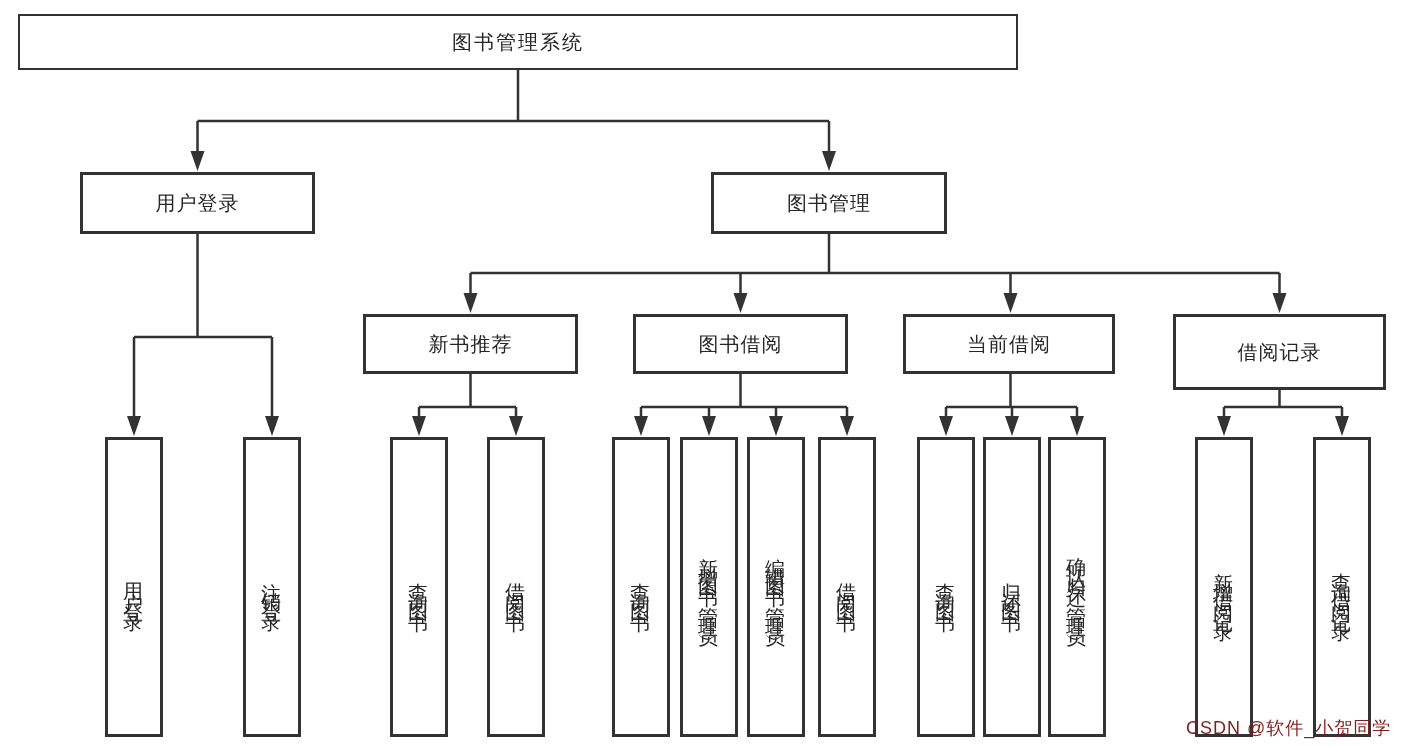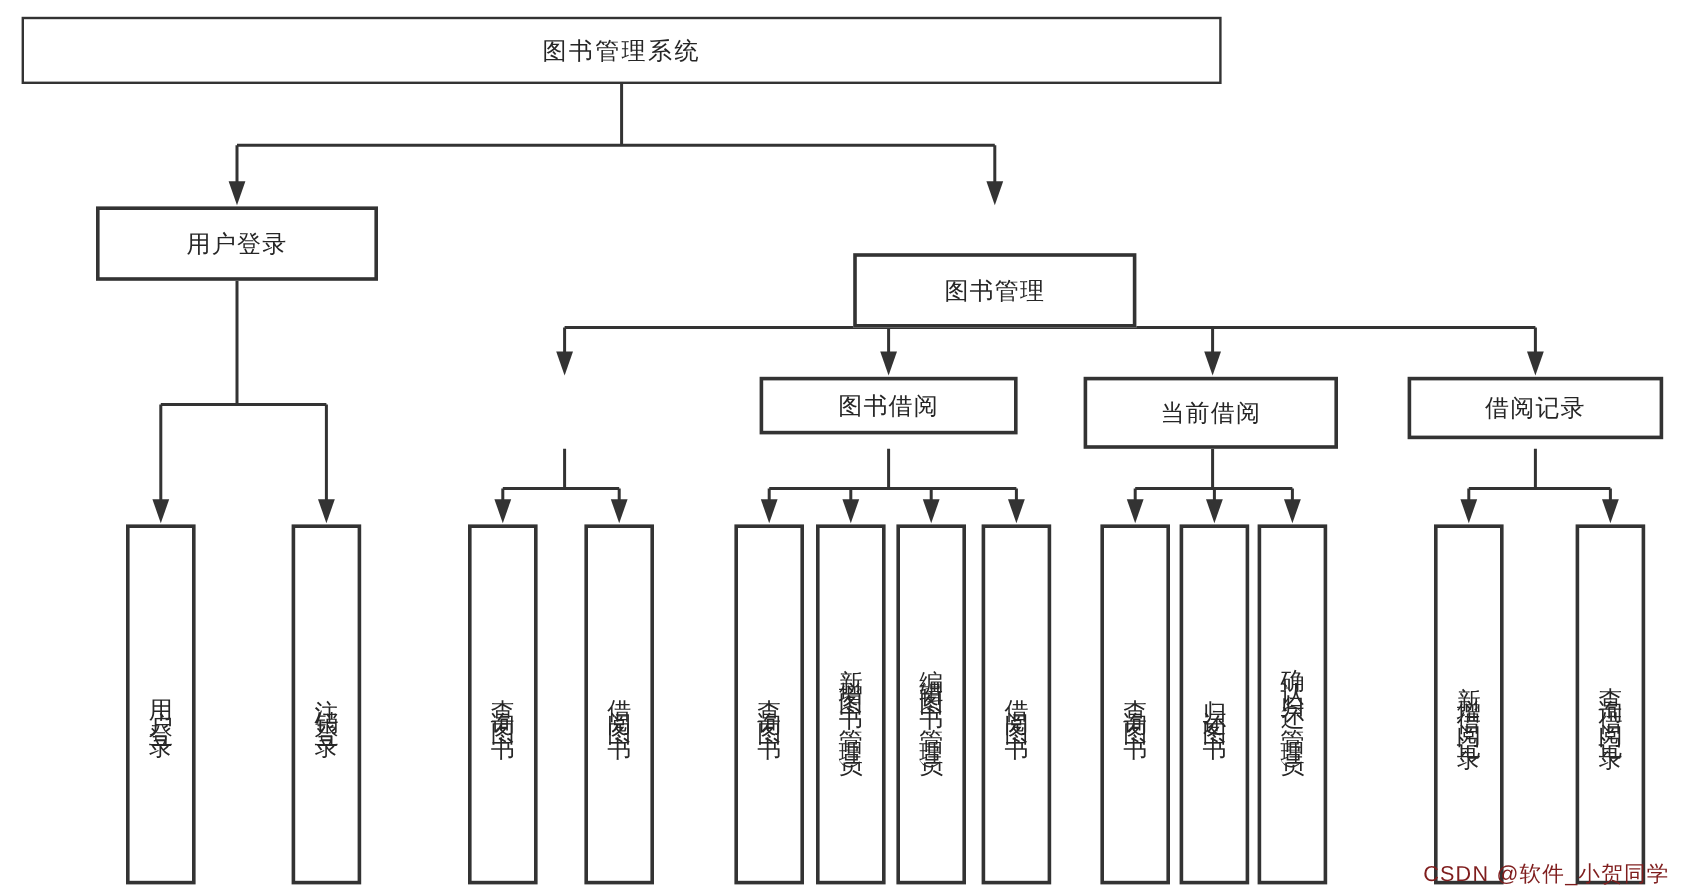--- a/index.html
+++ b/index.html
@@ -105,25 +105,26 @@
       <polygon points="1077,436 1070,416 1084,416"></polygon>
 
       <polygon points="1224,436 1217,416 1231,416"></polygon>
       <polygon points="1342,436 1335,416 1349,416"></polygon>
     </g>
   </svg>
 
   <div class="box root" style="left:18px; top:14px; width:1000px; height:56px;">图书管理系统</div>
 
   <div class="box" style="left:80px; top:172px; width:235px; height:62px;">用户登录</div>
-  <div class="box" style="left:711px; top:172px; width:236px; height:62px;margin-top:39px;">图书管理</div>
+  <div class="box" style="left:711px; top:172px; width:236px; height:62px;">图书管理</div>
 
-  <div class="box" style="left:633px; top:314px; width:215px; height:48px;">图书借阅</div>
+  <div class="box" style="left:363px; top:314px; width:215px; height:60px;">新书推荐</div>
+  <div class="box" style="left:633px; top:314px; width:215px; height:60px;">图书借阅</div>
   <div class="box" style="left:903px; top:314px; width:212px; height:60px;">当前借阅</div>
-  <div class="box" style="left:1173px; top:314px; width:213px; height:52px;">借阅记录</div>
+  <div class="box" style="left:1173px; top:314px; width:213px; height:76px;">借阅记录</div>
 
   <div class="box v" style="left:105px; top:437px; width:58px; height:300px;">用户登录</div>
   <div class="box v" style="left:243px; top:437px; width:58px; height:300px;">注销登录</div>
 
   <div class="box v" style="left:390px; top:437px; width:58px; height:300px;">查询图书</div>
   <div class="box v" style="left:487px; top:437px; width:58px; height:300px;">借阅图书</div>
 
   <div class="box v" style="left:612px; top:437px; width:58px; height:300px;">查询图书</div>
   <div class="box v" style="left:680px; top:437px; width:58px; height:300px;">新增图书（管理员）</div>
   <div class="box v" style="left:747px; top:437px; width:58px; height:300px;">编辑图书（管理员）</div>

